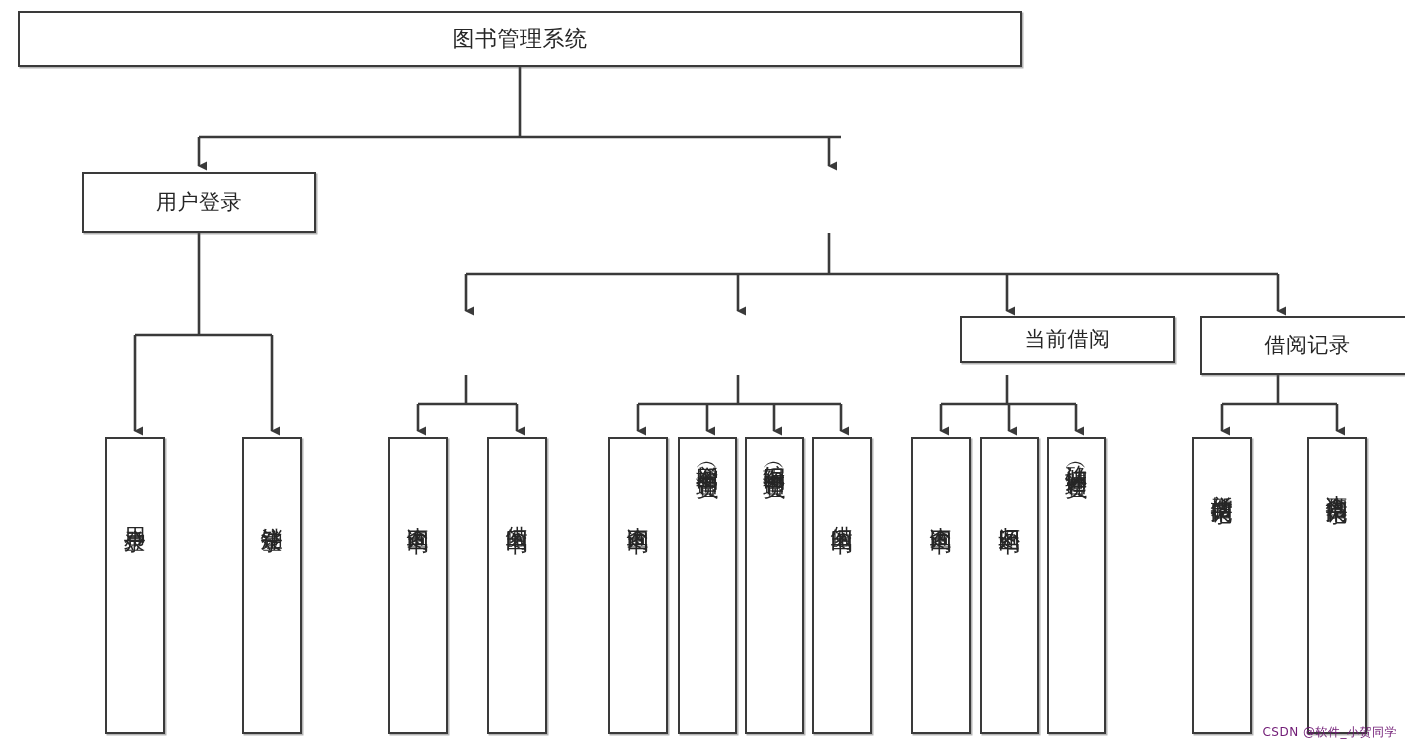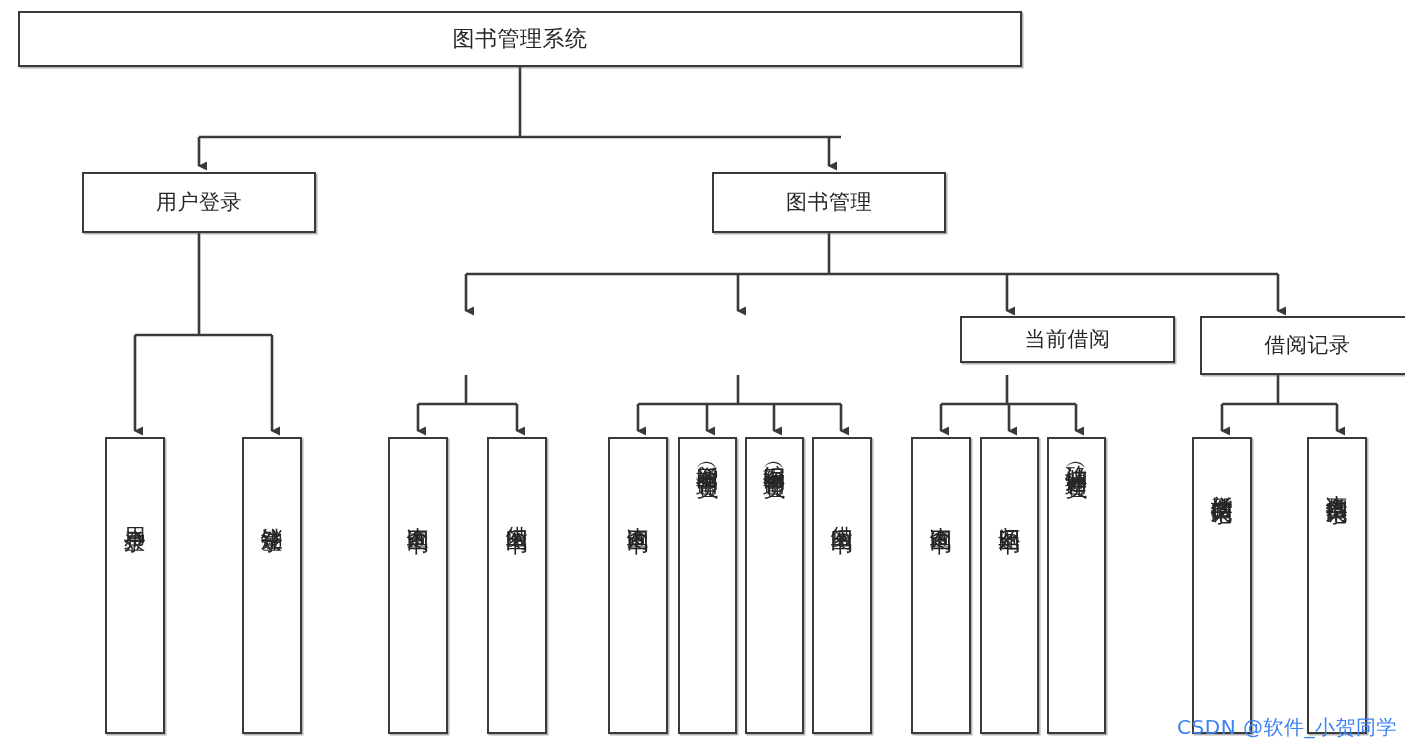--- a/index.html
+++ b/index.html
@@ -62,22 +62,22 @@
     text-orientation: upright;
     font-size: 22px;
     line-height: 1.16;
     letter-spacing: 2px;
     white-space: nowrap;
   }
   #watermark {
     position: absolute;
     right: 8px;
     bottom: 6px;
-    font-size: 20px;
-    color: #3b82f6;
+    font-size: 12px;
+    color: #701a75;
     white-space: nowrap;
     letter-spacing: 0.5px;
   }
 </style>
 </head>
 <body>
 
 <div id="diagram-root">
 
   <svg id="edges-layer" viewBox="0 0 1405 747" width="1405" height="747" xmlns="http://www.w3.org/2000/svg">
@@ -131,23 +131,20 @@
   </svg>
 
   <div class="node horiz root" style="left:18px; top:11px; width:1004px; height:56px;">
     <span class="node-label">图书管理系统</span>
   </div>
 
   <div class="node horiz" style="left:82px; top:172px; width:234px; height:61px;">
     <span class="node-label">用户登录</span>
   </div>
 
-  <div class="node horiz" style="left:712px; top:172px; width:234px; height:61px;">
-    <span class="node-label">图书管理</span>
-  </div>
 
 
 
   <div class="node horiz" style="left:940px; top:316px; width:215px; height:47px;margin-left:20px;">
     <span class="node-label">当前借阅</span>
   </div>
 
   <div class="node horiz" style="left:1172px; top:316px; width:215px; height:59px;margin-left:28px;">
     <span class="node-label">借阅记录</span>
   </div>

